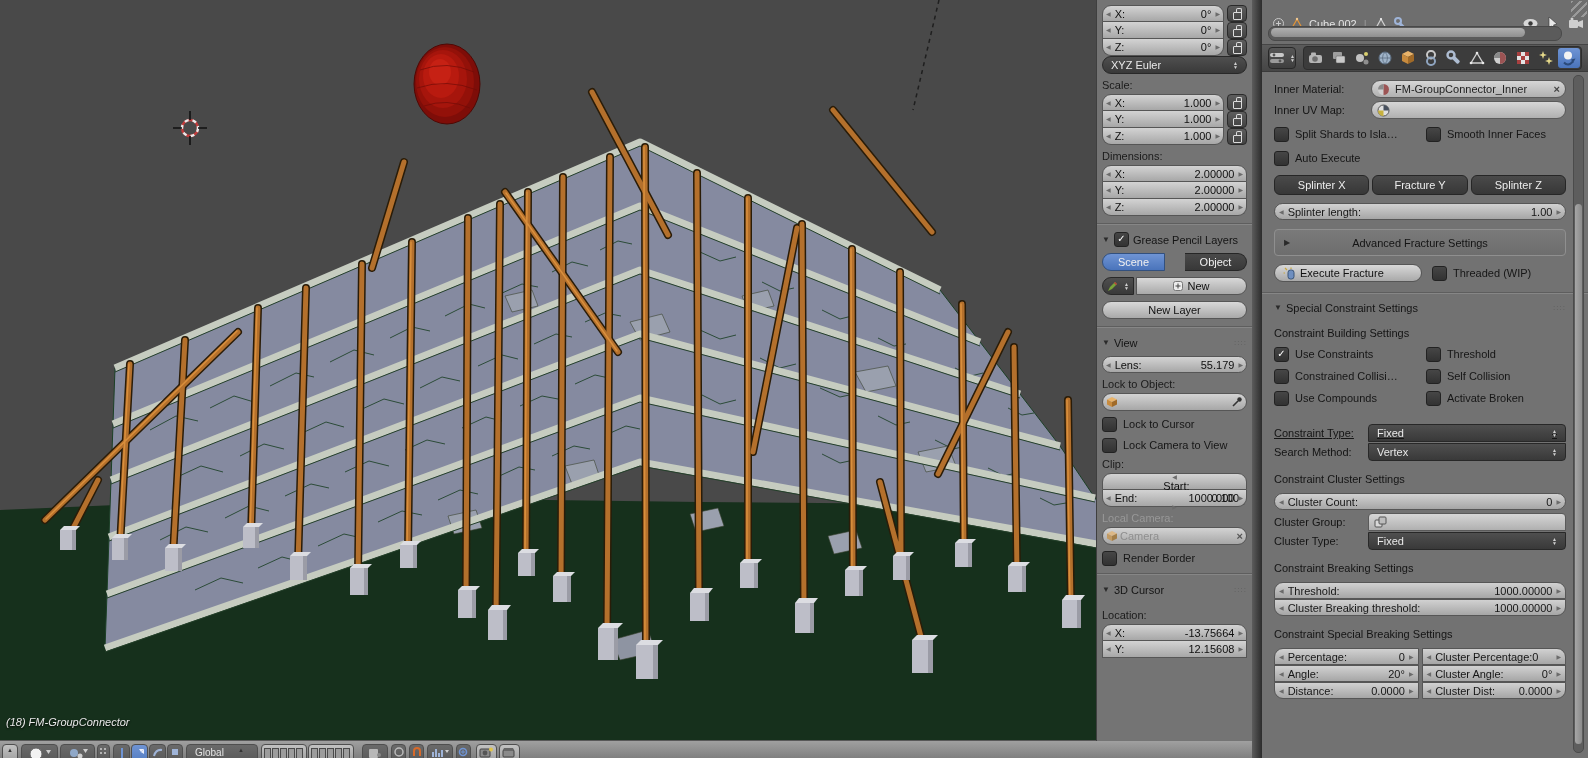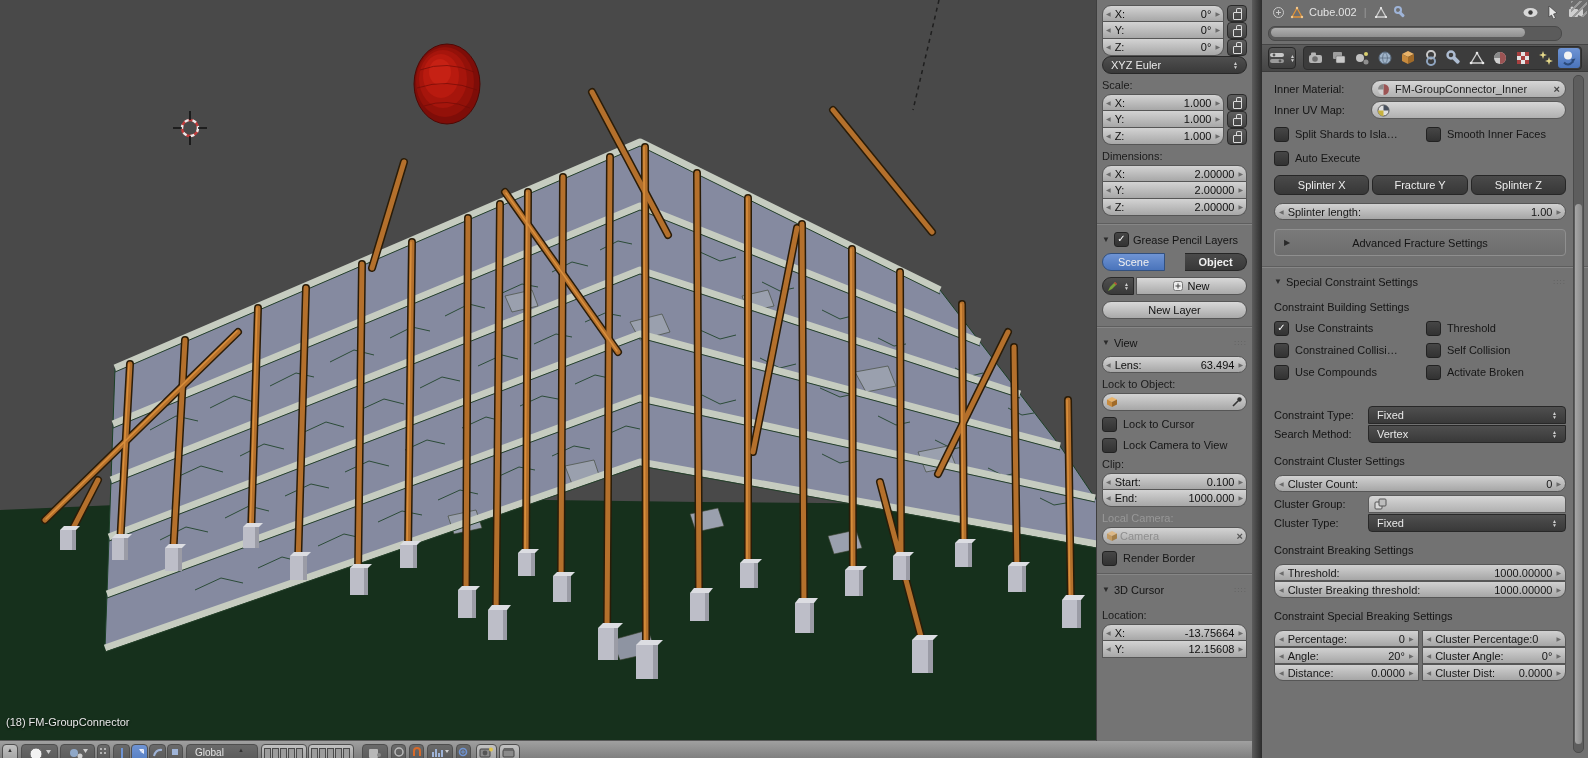--- a/index.html
+++ b/index.html
@@ -3,21 +3,21 @@
 <meta charset="utf-8">
 <style>
   html,body{margin:0;padding:0;background:#222;}
   #stage{position:relative;width:1588px;height:758px;overflow:hidden;
          font-family:"Liberation Sans","DejaVu Sans",sans-serif;font-size:11px;color:#161616;
          background:#494949;}
   .abs{position:absolute;}
   
   #viewport{left:0;top:0;width:1262px;height:758px;background:#494949;overflow:hidden;}
   #scene{position:absolute;left:0;top:0;}
-  .vp-overlay-text{position:absolute;left:6px;top:716px;color:#e8e8e8;font-size:11px;text-shadow:0 1px 2px #000;}
+  .vp-overlay-text{position:absolute;left:6px;top:716px;color:#e8e8e8;font-size:11px;text-shadow:0 1px 2px #000;font-style:italic;}
   .vp-edge{position:absolute;right:0;top:0;bottom:0;width:10px;background:linear-gradient(to right,#5c5c5c,#2c2c2c);}
   
   .vph{position:absolute;left:0;right:10px;bottom:0;height:17px;background:linear-gradient(#a0a0a0,#7f7f7f);
        border-top:1px solid #585858;overflow:hidden;}
   .vpb{position:absolute;top:3px;height:22px;background:linear-gradient(#c2c2c2,#969696);
        border:1px solid #4f4f4f;border-radius:4px 4px 0 0;display:flex;align-items:flex-start;justify-content:center;
        padding-top:2px;box-sizing:border-box;font-size:9px;color:#222;}
   .vpb.dark{background:linear-gradient(#6a6a6a,#555);}
   .vpb.blue{background:linear-gradient(#6f94d4,#4f78bd);}
   .lay{width:8px;height:10px;background:#9c9c9c;border:1px solid #4a4a4a;margin-right:1px;}
@@ -50,26 +50,26 @@
   .tri{font-size:8px;color:#2a2a2a;}
   .dots{margin-left:auto;color:#5c5c5c;font-size:8px;letter-spacing:1px;}
   .chkrow{display:flex;align-items:center;gap:6px;min-height:16px;margin-top:5px;}
   .chk{width:13px;height:13px;flex:0 0 13px;background:linear-gradient(#464646,#323232);border:1px solid #222;
        border-radius:3px;color:#fff;font-size:10px;line-height:12px;text-align:center;}
   .btn-light{height:18px;background:linear-gradient(#d8d8d8,#a9a9a9);border:1px solid #565656;border-radius:9px;
              display:flex;align-items:center;justify-content:center;color:#111;box-sizing:border-box;gap:4px;}
   .tabs{display:flex;height:18px;margin-top:6px;gap:20px;}
   .tab{flex:1;display:flex;align-items:center;justify-content:center;color:#f0f0f0;box-sizing:border-box;}
   .tab.on{background:linear-gradient(#6f94d4,#4a74bb);border:1px solid #32507e;border-radius:9px 0 0 9px;}
-  .tab.off{background:linear-gradient(#4a4a4a,#383838);border:1px solid #262626;border-left:none;border-radius:0 9px 9px 0;font-weight:bold;}
+  .tab.off{background:linear-gradient(#4a4a4a,#383838);border:1px solid #262626;border-left:none;border-radius:0 9px 9px 0;}
   .rowflex{display:flex;margin-top:6px;gap:2px;}
   
   #props{left:1262px;top:0;width:326px;height:758px;background:#727272;}
   #outliner{position:absolute;left:0;top:0;right:0;height:44px;background:#6e6e6e;border-bottom:1px solid #454545;overflow:hidden;}
-  .olrow{display:flex;align-items:center;gap:5px;padding:2px 4px 0 10px;height:20px;color:#e4e4e4;}
+  .olrow{display:flex;align-items:flex-end;gap:5px;padding:10px 4px 0 10px;height:20px;color:#e4e4e4;}
   .olsep{color:#9a9a9a;margin:0 2px;}
   .hscroll{position:absolute;left:6px;right:26px;top:26px;height:13px;background:#5b5b5b;border:1px solid #494949;border-radius:7px;}
   .hthumb{position:absolute;left:2px;right:36px;top:1px;height:9px;background:linear-gradient(#b0b0b0,#8f8f8f);border-radius:5px;}
   .corner{position:absolute;right:1px;top:1px;width:16px;height:16px;
           background:repeating-linear-gradient(135deg,#9a9a9a 0 2px,transparent 2px 6px);}
   #phdr{position:absolute;left:0;top:45px;right:0;height:27px;background:linear-gradient(#5b5b5b,#464646);
         border-bottom:1px solid #3a3a3a;display:flex;align-items:center;padding:0 6px;gap:7px;box-sizing:border-box;}
   .edtype{width:40px;height:20px;background:linear-gradient(#565656,#3e3e3e);border:1px solid #282828;border-radius:4px;
           display:flex;align-items:center;justify-content:center;gap:3px;}
   .ptabs{display:flex;background:#3c3c3c;border:1px solid #2d2d2d;border-radius:4px;padding:1px;gap:1px;}
@@ -553,21 +553,21 @@
 
       <div class="sep"></div>
       <div class="phead">
         <span class="tri">▼</span>
           <span>View</span>
           <span class="dots">::::</span>
       </div>
       <div class="fld rA" style="margin-top:6px;">
         <span class="arr">◀</span>
           <span class="lab">Lens:</span>
-          <span class="val">63.494</span>
+          <span class="val">55.179</span>
           <span class="arr">▶</span>
       </div>
       <div class="nlabel">Lock to Object:</div>
       <div class="fld rA" style="margin-top:2px;height:18px;">
         <svg class="ic" width="12" height="12">
             <polygon points="6,1 11,3.5 6,6 1,3.5" fill="#e8b36a"></polygon>
             <polygon points="1,3.5 6,6 6,11 1,8.5" fill="#c88b3e"></polygon>
             <polygon points="11,3.5 6,6 6,11 11,8.5" fill="#a06a28"></polygon>
           </svg>
         <span style="margin-left:auto;">
@@ -579,21 +579,21 @@
       </div>
       <div class="chkrow">
         <span class="chk"></span>
         <span>Lock to Cursor</span>
       </div>
       <div class="chkrow">
         <span class="chk"></span>
         <span>Lock Camera to View</span>
       </div>
       <div class="nlabel">Clip:</div>
-      <div class="fld rT" style="margin-top:2px;">
+      <div class="fld rT" style="margin-top:2px;flex-direction:column;">
         <span class="arr">◀</span>
           <span class="lab">Start:</span>
           <span class="val">0.100</span>
           <span class="arr">▶</span>
       </div>
       <div class="fld rB">
         <span class="arr">◀</span>
           <span class="lab">End:</span>
           <span class="val">1000.000</span>
           <span class="arr">▶</span>
@@ -829,20 +829,33 @@
       <div class="slider rA" style="margin-top:8px;">
         <span class="arr">◀</span>
           <span class="lab">Splinter length:</span>
           <span class="val">1.00</span>
           <span class="arr">▶</span>
       </div>
       <div class="advbox">
         <span class="tri">▶</span>
           <span>Advanced Fracture Settings</span>
       </div>
+      <div style="display:flex;align-items:center;gap:10px;margin-top:8px;">
+        <div class="btn-light" style="flex:0 0 148px;justify-content:flex-start;padding:0 8px;">
+          <svg class="ic" width="13" height="13">
+              <rect x="5" y="3" width="6" height="9" rx="2.5" fill="#6f8fc0" stroke="#3b5578"></rect>
+              <path d="M4,3 l-2,-2 M8,2 v-1.5 M2,6 h-1.5" stroke="#caa83c" stroke-width="1.2"></path>
+            </svg>
+          <span>Execute Fracture</span>
+        </div>
+        <div class="chkrow" style="margin-top:0;">
+          <span class="chk"></span>
+            <span>Threaded (WIP)</span>
+        </div>
+      </div>
 
       <div class="sep" style="margin:10px -22px 0 -12px;"></div>
       <div class="phead" style="margin-top:6px;">
         <span class="tri">▼</span>
           <span>Special Constraint Settings</span>
           <span class="dots">::::</span>
       </div>
 
       <div class="seclabel">Constraint Building Settings</div>
       <div class="cbgrid">
@@ -864,21 +877,21 @@
           </div>
         <div class="chkrow" style="margin-top:0;">
             <span class="chk"></span>
             <span>Use Compounds</span>
           </div>
         <div class="chkrow" style="margin-top:0;">
             <span class="chk"></span>
             <span>Activate Broken</span>
           </div>
       </div>
-      <div class="prow" style="margin-top:26px;gap:2px;">
+      <div class="prow" style="margin-top:18px;gap:2px;text-decoration:underline;">
         <span class="plabel">Constraint Type:</span>
         <div class="ddark" style="flex:1;border-radius:4px 4px 0 0;">
           <span>Fixed</span>
             <span class="updown">
               <span>▲</span>
               <span>▼</span>
             </span>
         </div>
       </div>
       <div class="prow" style="margin-top:1px;gap:2px;">

